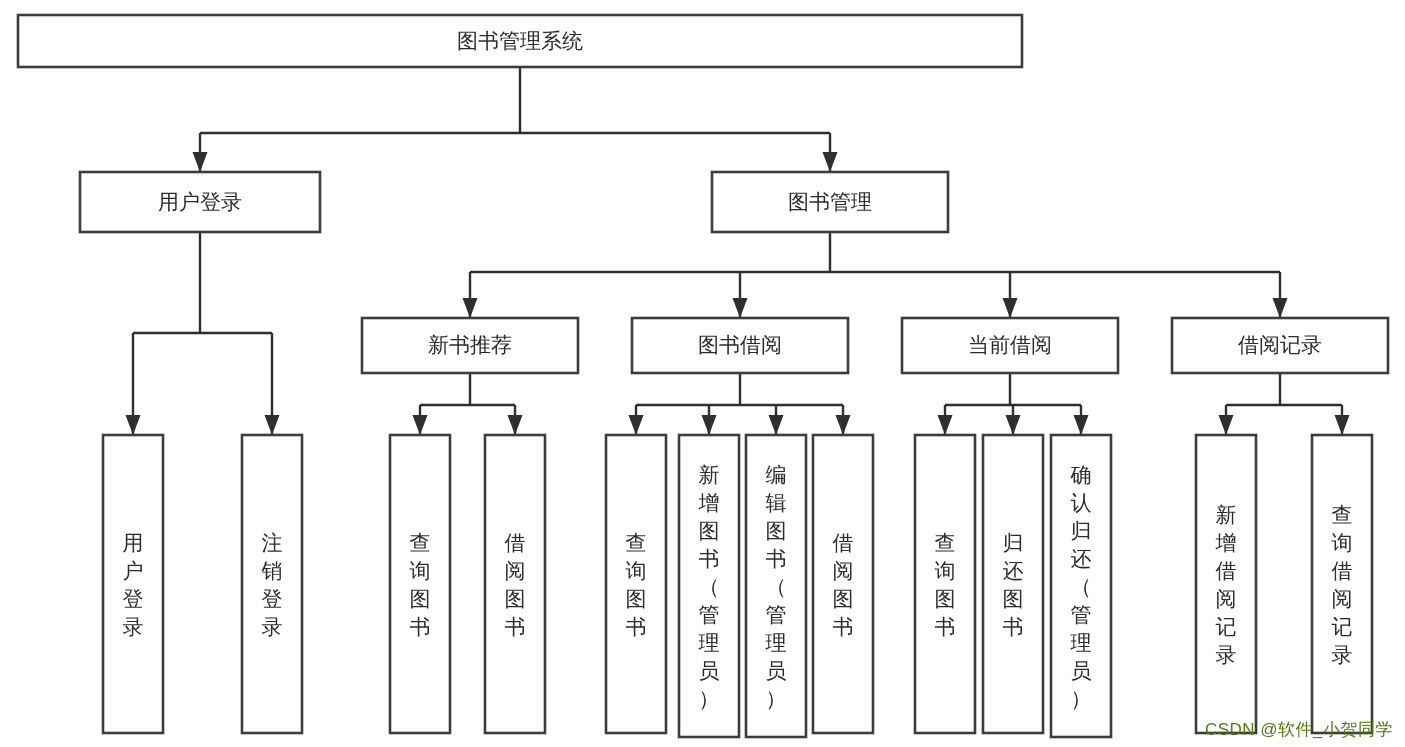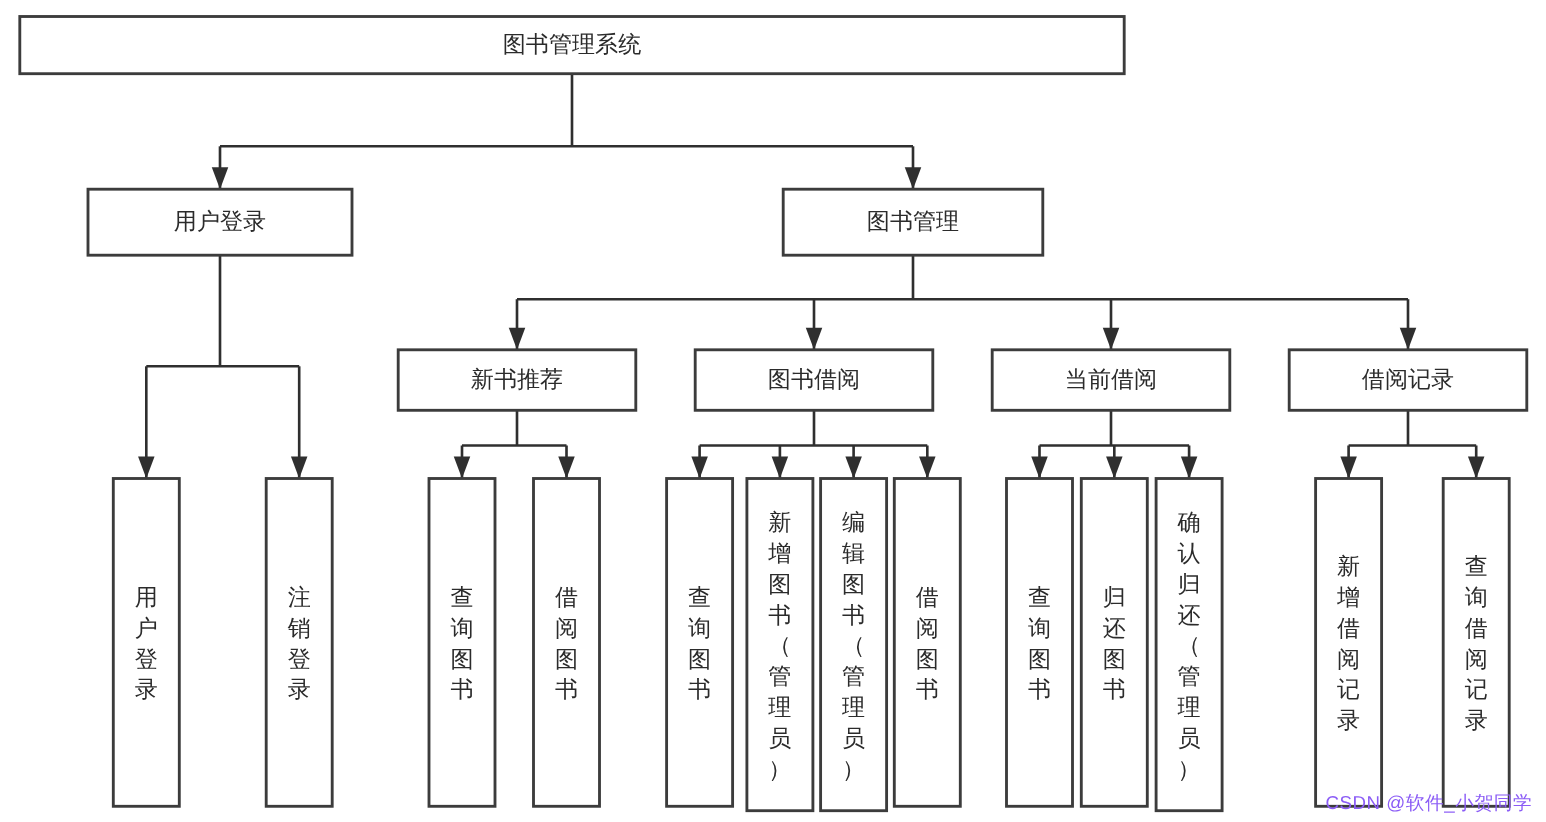--- a/index.html
+++ b/index.html
@@ -54,21 +54,21 @@
   .arrow-head {
     fill: #2f2f2f;
     stroke: none;
   }
   .watermark {
     position: absolute;
     right: 12px;
     bottom: 6px;
     font-family: "Liberation Sans", "DejaVu Sans", sans-serif;
     font-size: 17px;
-    color: #8b5cf6;
+    color: #4d7c0f;
     white-space: nowrap;
     letter-spacing: 0.5px;
     user-select: none;
   }
 </style>
 </head>
 <body>
 
 <div id="diagram-root">
   <svg class="diagram-canvas" viewBox="0 0 1405 747">

